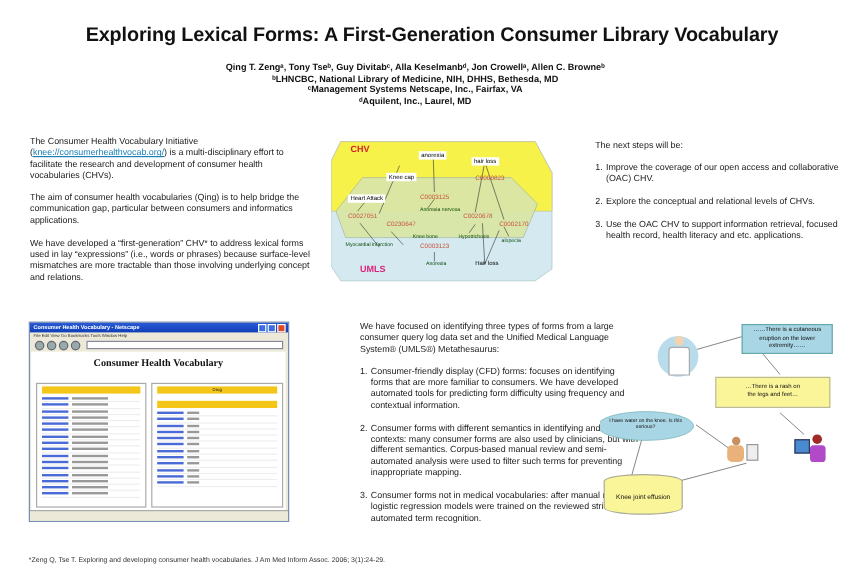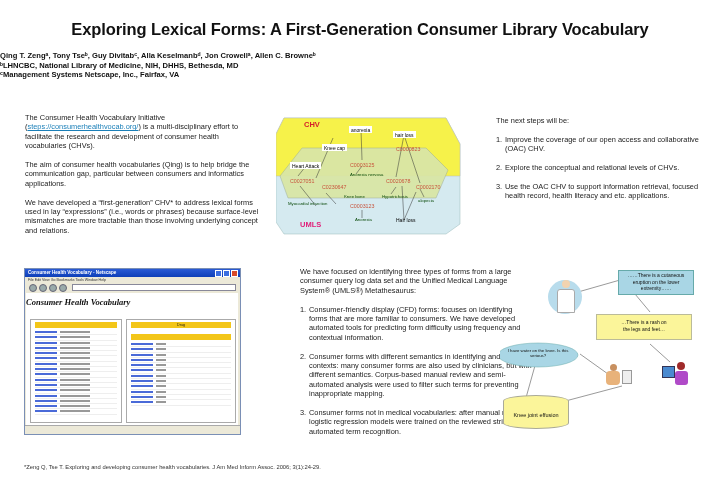--- a/index.html
+++ b/index.html
@@ -1,18 +1,18 @@
 <!DOCTYPE html>
 <html><head>
 <meta charset="utf-8">
 <style>
   html,body{margin:0;padding:0;background:#fff;}
   body{width:720px;height:480px;position:relative;overflow:hidden;font-family:"Liberation Sans",sans-serif;color:#111;}
   .title{position:absolute;left:0;top:20px;width:720px;text-align:center;font-size:16.5px;font-weight:bold;letter-spacing:-0.1px;}
-  .authors{position:absolute;left:0;top:51px;width:692px;font-size:7.6px;font-weight:bold;line-height:9.6px;}
+  .authors{position:absolute;left:0;top:51px;width:692px;text-align:center;font-size:7.6px;font-weight:bold;line-height:9.6px;}
   .col-text{position:absolute;font-size:7.4px;line-height:9.4px;color:#222;}
   .col-text p{margin:0 0 9.4px 0;}
   .link{color:#1a7fb8;text-decoration:underline;}
   ol.steps{margin:0;padding:0;list-style:none;}
   ol.steps li{position:relative;padding-left:9px;margin-bottom:9.4px;}
   ol.steps li .num{position:absolute;left:0;top:0;}
 
   
   .diagram{position:absolute;left:276px;top:114px;width:186px;height:124px;}
   .diagram svg{position:absolute;left:0;top:0;}
@@ -27,21 +27,21 @@
   .browser{position:absolute;left:24px;top:268px;width:215px;height:165px;border:1px solid #7a8fb5;background:#ece9d8;}
   .b-titlebar{height:8px;background:linear-gradient(#2a5bd5,#0e3fb8);color:#fff;font-size:4.6px;font-weight:bold;line-height:8px;padding-left:3px;position:relative;}
   .b-winbtns{position:absolute;right:2px;top:1px;display:flex;gap:1px;}
   .b-winbtns span{width:5px;height:5px;background:#3a6de0;border:0.5px solid #fff;display:block;}
   .b-winbtns span.close{background:#d84a2a;}
   .b-menu{height:6px;font-size:3.6px;line-height:6px;padding-left:3px;color:#333;}
   .b-toolbar{height:9px;display:flex;align-items:center;gap:2px;padding-left:4px;}
   .b-toolbar .nav{width:6px;height:6px;border-radius:50%;background:#9aa;border:0.5px solid #667;}
   .b-url{flex:1;height:5px;background:#fff;border:0.5px solid #889;margin:0 4px 0 3px;}
   .b-page{position:absolute;left:1px;top:24px;width:212px;height:132px;background:#fff;}
-  .b-heading{text-align:left;font-family:"Liberation Serif",serif;font-weight:bold;font-size:8.5px;margin-top:4px;font-style:italic;}
+  .b-heading{text-align:center;font-family:"Liberation Serif",serif;font-weight:bold;font-size:8.5px;margin-top:4px;}
   .b-left{position:absolute;left:4px;top:26px;width:90px;height:102px;border:0.5px solid #aaa;}
   .b-right{position:absolute;left:100px;top:26px;width:108px;height:102px;border:0.5px solid #aaa;}
   .b-ybar{background:#f3c619;height:6px;margin:2px 4px;}
   .b-row{height:4.3px;border-bottom:0.5px solid #eee;margin:0 4px;display:flex;gap:3px;}
   .b-row i{display:block;height:2px;margin-top:1px;background:#4a6ad8;width:22px;}
   .b-row b{display:block;height:2px;margin-top:1px;background:#999;width:30px;}
   .b-status{position:absolute;left:0;bottom:0;width:100%;height:8px;background:#ece9d8;border-top:0.5px solid #aaa;}
 
   
   .comic{position:absolute;left:500px;top:262px;width:220px;height:190px;}
@@ -55,24 +55,25 @@
 </style>
 </head>
 <body>
 
 <div class="title">Exploring Lexical Forms: A First-Generation Consumer Library Vocabulary</div>
 
 <div class="authors">
   <div>Qing T. Zengᵃ, Tony Tseᵇ, Guy Divitabᶜ, Alla Keselmanbᵈ, Jon Crowellᵃ, Allen C. Browneᵇ</div>
   <div>ᵇLHNCBC, National Library of Medicine, NIH, DHHS, Bethesda, MD</div>
   <div>ᶜManagement Systems Netscape, Inc., Fairfax, VA</div>
+  <div>ᵈAquilent, Inc., Laurel, MD</div>
 </div>
 
 <div class="col-text" style="left:25px;top:113px;width:235px;">
-  <p><span>The Consumer Health Vocabulary Initiative (</span><span class="link">steps://consumerhealthvocab.org/</span><span>) is a multi-disciplinary effort to facilitate the research and development of consumer health vocabularies (CHVs).</span></p>
+  <p><span>The Consumer Health Vocabulary Initiative (</span><span class="link">knee://consumerhealthvocab.org/</span><span>) is a multi-disciplinary effort to facilitate the research and development of consumer health vocabularies (CHVs).</span></p>
   <p>The aim of consumer health vocabularies (Qing) is to help bridge the communication gap, particular between consumers and informatics applications.</p>
   <p>We have developed a “first-generation” CHV* to address lexical forms used in lay “expressions” (i.e., words or phrases) because surface-level mismatches are more tractable than those involving underlying concept and relations.</p>
 </div>
 
 <div class="diagram">
   <svg width="186" height="124" viewBox="0 0 186 124">
     <polygon points="8,4 170,4 184,30 184,110 170,120 8,120 0,108 0,20" fill="#d5eaf0" stroke="#9bb" stroke-width="0.5"></polygon>
     <polygon points="8,4 170,4 184,30 184,62 0,62 0,20" fill="#f6f24a" stroke="#bbb" stroke-width="0.5"></polygon>
     <polygon points="26,34 150,34 172,56 160,84 12,84 4,62" fill="#d9e6a6" stroke="#9a9" stroke-width="0.5" opacity="0.95"></polygon>
     <g stroke="#333" stroke-width="0.5" fill="none">
@@ -84,21 +85,21 @@
       <line x1="86" y1="52" x2="80" y2="60"></line>
       <line x1="128" y1="21" x2="120" y2="63"></line>
       <line x1="128" y1="21" x2="144" y2="69"></line>
       <line x1="120" y1="73" x2="115" y2="80"></line>
       <line x1="144" y1="75" x2="148" y2="83"></line>
       <line x1="86" y1="96" x2="86" y2="104"></line>
       <line x1="128" y1="106" x2="126" y2="72"></line>
       <line x1="128" y1="106" x2="140" y2="78"></line>
     </g>
   </svg>
-  <span class="dlabel zone-chv" style="left:28px;top:6px;">CHV</span>
+  <span class="dlabel zone-chv" style="left:16px;top:6px;">CHV</span>
   <span class="dlabel zone-umls" style="left:24px;top:106px;">UMLS</span>
 
   <span class="dlabel dbox" style="left:73px;top:12px;">anorexia</span>
   <span class="dlabel dbox" style="left:117px;top:17px;">hair loss</span>
   <span class="dlabel dbox" style="left:46px;top:30px;">Knee cap</span>
   <span class="dlabel dbox" style="left:14px;top:48px;">Heart Attack</span>
   <span class="dlabel dbox" style="left:118px;top:102px;background:transparent;">Hair loss</span>
 
   <span class="dlabel cui" style="left:120px;top:32px;">C0000823</span>
   <span class="dlabel cui" style="left:74px;top:48px;">C0003125</span>

